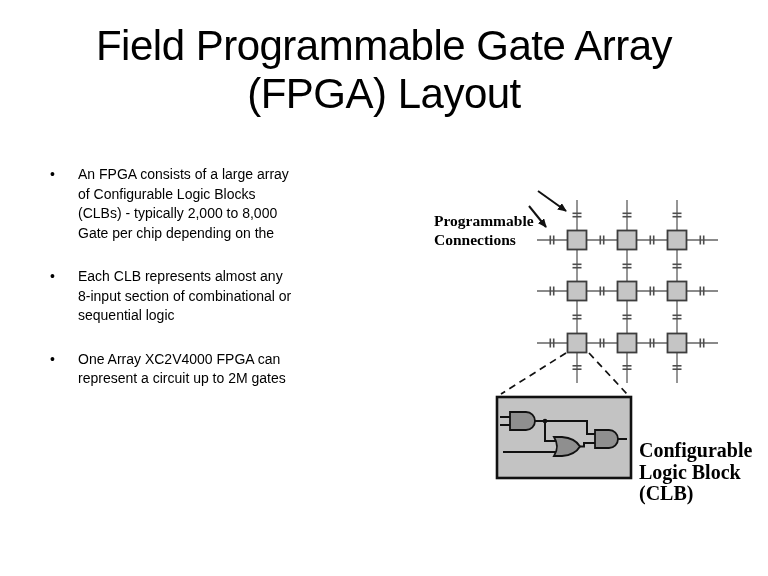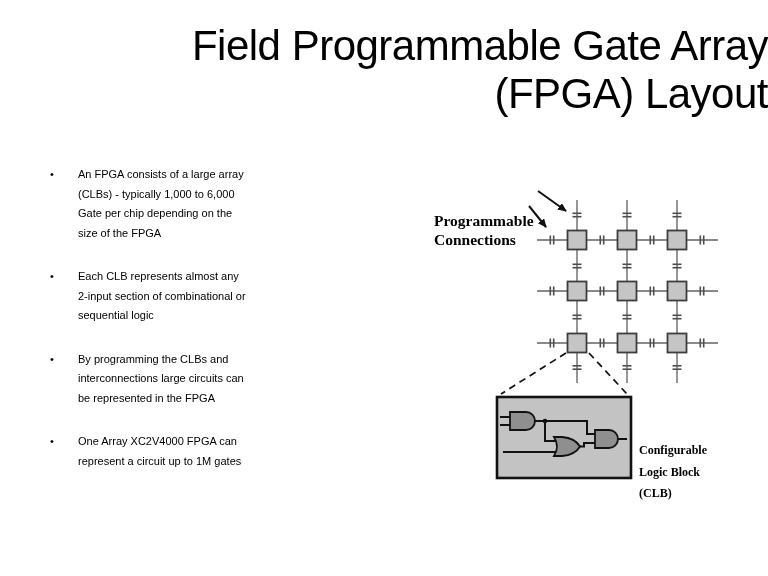--- a/index.html
+++ b/index.html
@@ -1,58 +1,53 @@
 <!DOCTYPE html>
 <html><head>
 <meta charset="utf-8">
 <style>
   html,body{margin:0;padding:0;}
   body{width:768px;height:576px;background:#ffffff;font-family:"Liberation Sans",sans-serif;color:#000;}
   .slide{position:relative;width:768px;height:576px;background:#ffffff;overflow:hidden;}
-  .title{position:absolute;top:22px;left:0;width:768px;text-align:right;
+  .title{position:absolute;top:22px;left:0;width:768px;text-align:center;
          font-size:42px;line-height:48px;letter-spacing:-0.5px;color:#000;}
   .bullets{position:absolute;left:40px;top:165px;width:334px;margin:0;padding:0;list-style:none;
-           font-size:11px;line-height:19.5px;}
+           font-size:14px;line-height:19.5px;}
   .bullets li{position:relative;padding-left:38px;margin-bottom:24px;}
   .bullets li::before{content:"\2022";position:absolute;left:10px;top:0;}
   .diagram{position:absolute;left:0;top:0;}
   .diag-label{position:absolute;font-family:"Liberation Serif",serif;font-weight:bold;color:#000;margin-top:36px;}
   #prog-label{left:434px;top:175px;font-size:15.5px;line-height:19px;}
-  #clb-label{left:639px;top:404px;font-size:12px;line-height:21.5px;}
+  #clb-label{left:639px;top:404px;font-size:20px;line-height:21.5px;}
 </style>
 </head>
 <body>
 
 <div class="slide">
 
   <div class="title">
     <div>Field Programmable Gate Array</div>
     <div>(FPGA) Layout</div>
   </div>
 
   <ul class="bullets">
     <li>
         <div>An FPGA consists of a large array</div>
-        <div>(CLBs) - typically 1,000 to 6,000</div>
+        <div>of Configurable Logic Blocks</div>
+        <div>(CLBs) - typically 2,000 to 8,000</div>
         <div>Gate per chip depending on the</div>
-        <div>size of the FPGA</div>
       </li>
     <li>
         <div>Each CLB represents almost any</div>
-        <div>2-input section of combinational or</div>
+        <div>8-input section of combinational or</div>
         <div>sequential logic</div>
       </li>
     <li>
-        <div>By programming the CLBs and</div>
-        <div>interconnections large circuits can</div>
-        <div>be represented in the FPGA</div>
-      </li>
-    <li>
         <div>One Array XC2V4000 FPGA can</div>
-        <div>represent a circuit up to 1M gates</div>
+        <div>represent a circuit up to 2M gates</div>
       </li>
   </ul>
 
   <svg class="diagram" width="768" height="576" viewBox="0 0 768 576">
     <defs>
       <marker id="arrow" markerWidth="10" markerHeight="9" refX="8" refY="4" orient="auto" markerUnits="userSpaceOnUse">
         <path d="M0,0 L9,4 L0,8 Z" fill="#111111"></path>
       </marker>
     </defs>
 

